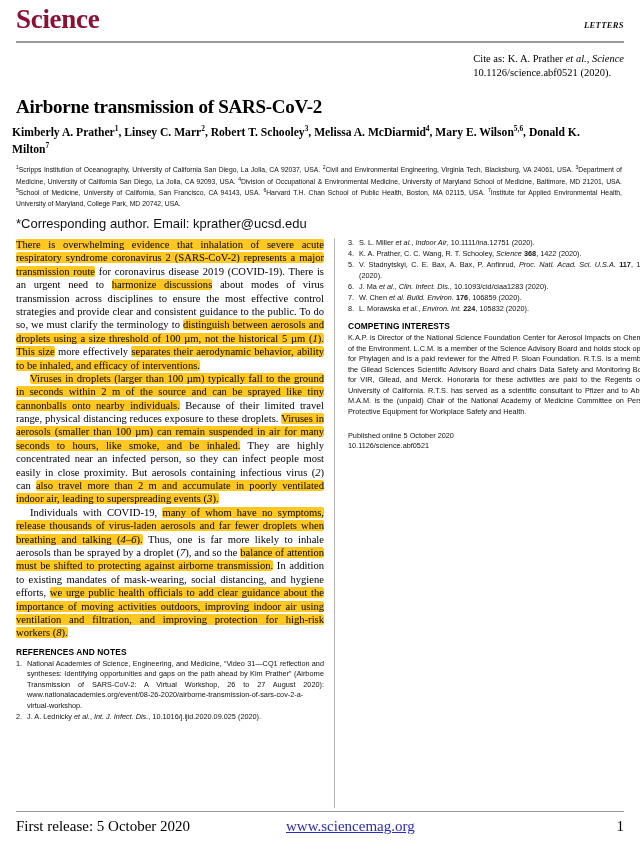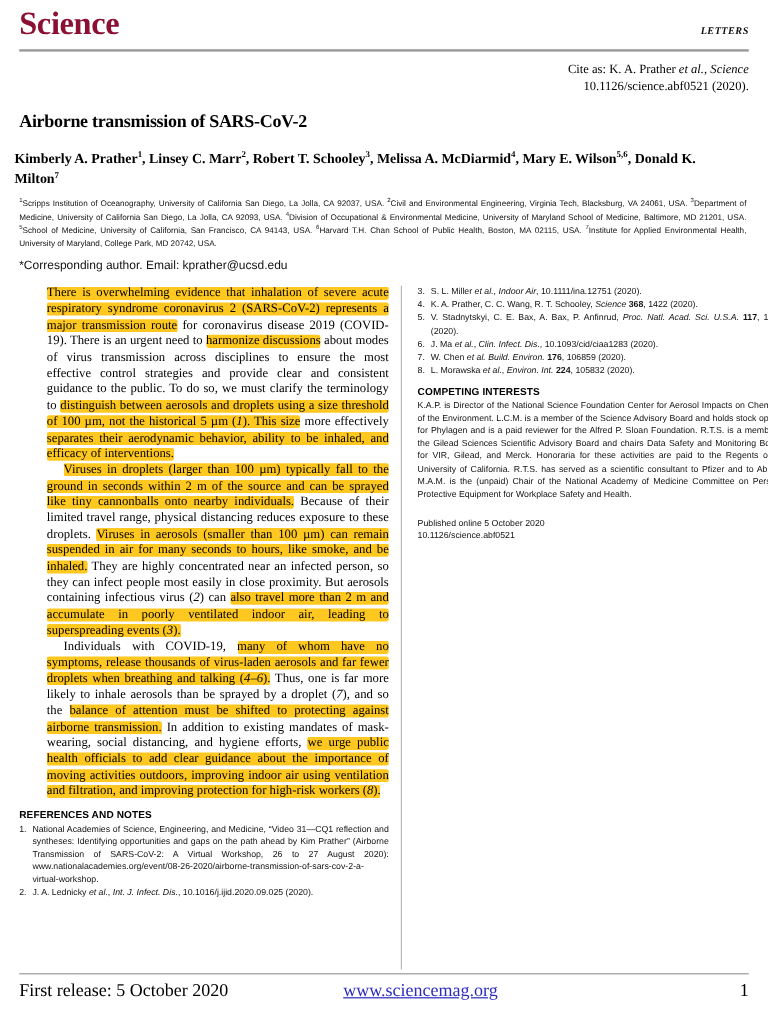--- a/index.html
+++ b/index.html
@@ -44,33 +44,33 @@
   .rule-top {
     position: absolute;
     left: 16px; top: 41px;
     width: 608px; height: 2px;
     background: #9a9a9a;
   }
 
   .citeas {
     position: absolute;
     right: 16px; top: 52px;
-    text-align: right;
+    text-align: left;
     font-size: 10.5px;
     line-height: 1.32;
     color: #000;
   }
   .citeas i { font-style: italic; }
 
   
   .article-title {
     position: absolute;
     left: 16px; top: 84px;
     width: 600px;
-    font-size: 15px;
+    font-size: 19px;
     font-weight: 700;
     letter-spacing: -0.25px;
     line-height: 1.1;
   }
   .authors {
     position: absolute;
     left: 12px; top: 124px;
     width: 604px;
     font-size: 11.6px;
     font-weight: 700;
@@ -87,21 +87,21 @@
     line-height: 1.52;
     color: #111;
     text-align: justify;
   }
   .affiliations sup { font-size: 5px; }
 
   .corresponding {
     position: absolute;
     left: 16px; top: 216px;
     font-family: "Liberation Sans", "DejaVu Sans", sans-serif;
-    font-size: 10px;
+    font-size: 13px;
     color: #111;
   }
 
   
   .col {
     position: absolute;
     top: 238px;
     width: 308px;
   }
   .col-left  { left: 16px; }
@@ -113,21 +113,20 @@
     width: 1px; height: 570px;
     background: #b9b9b9;
   }
 
   
   .bodytext {
     font-size: 10.6px;
     line-height: 1.265;
     text-align: justify;
     text-justify: inter-word;
-    margin-left: 23px;
   }
   .bodytext p { margin: 0; }
   .bodytext p.indent { text-indent: 14px; }
   .bodytext i { font-style: italic; }
 
   mark {
     background: #ffc820;
     color: #000;
     padding: 0;
     border-radius: 2px;

